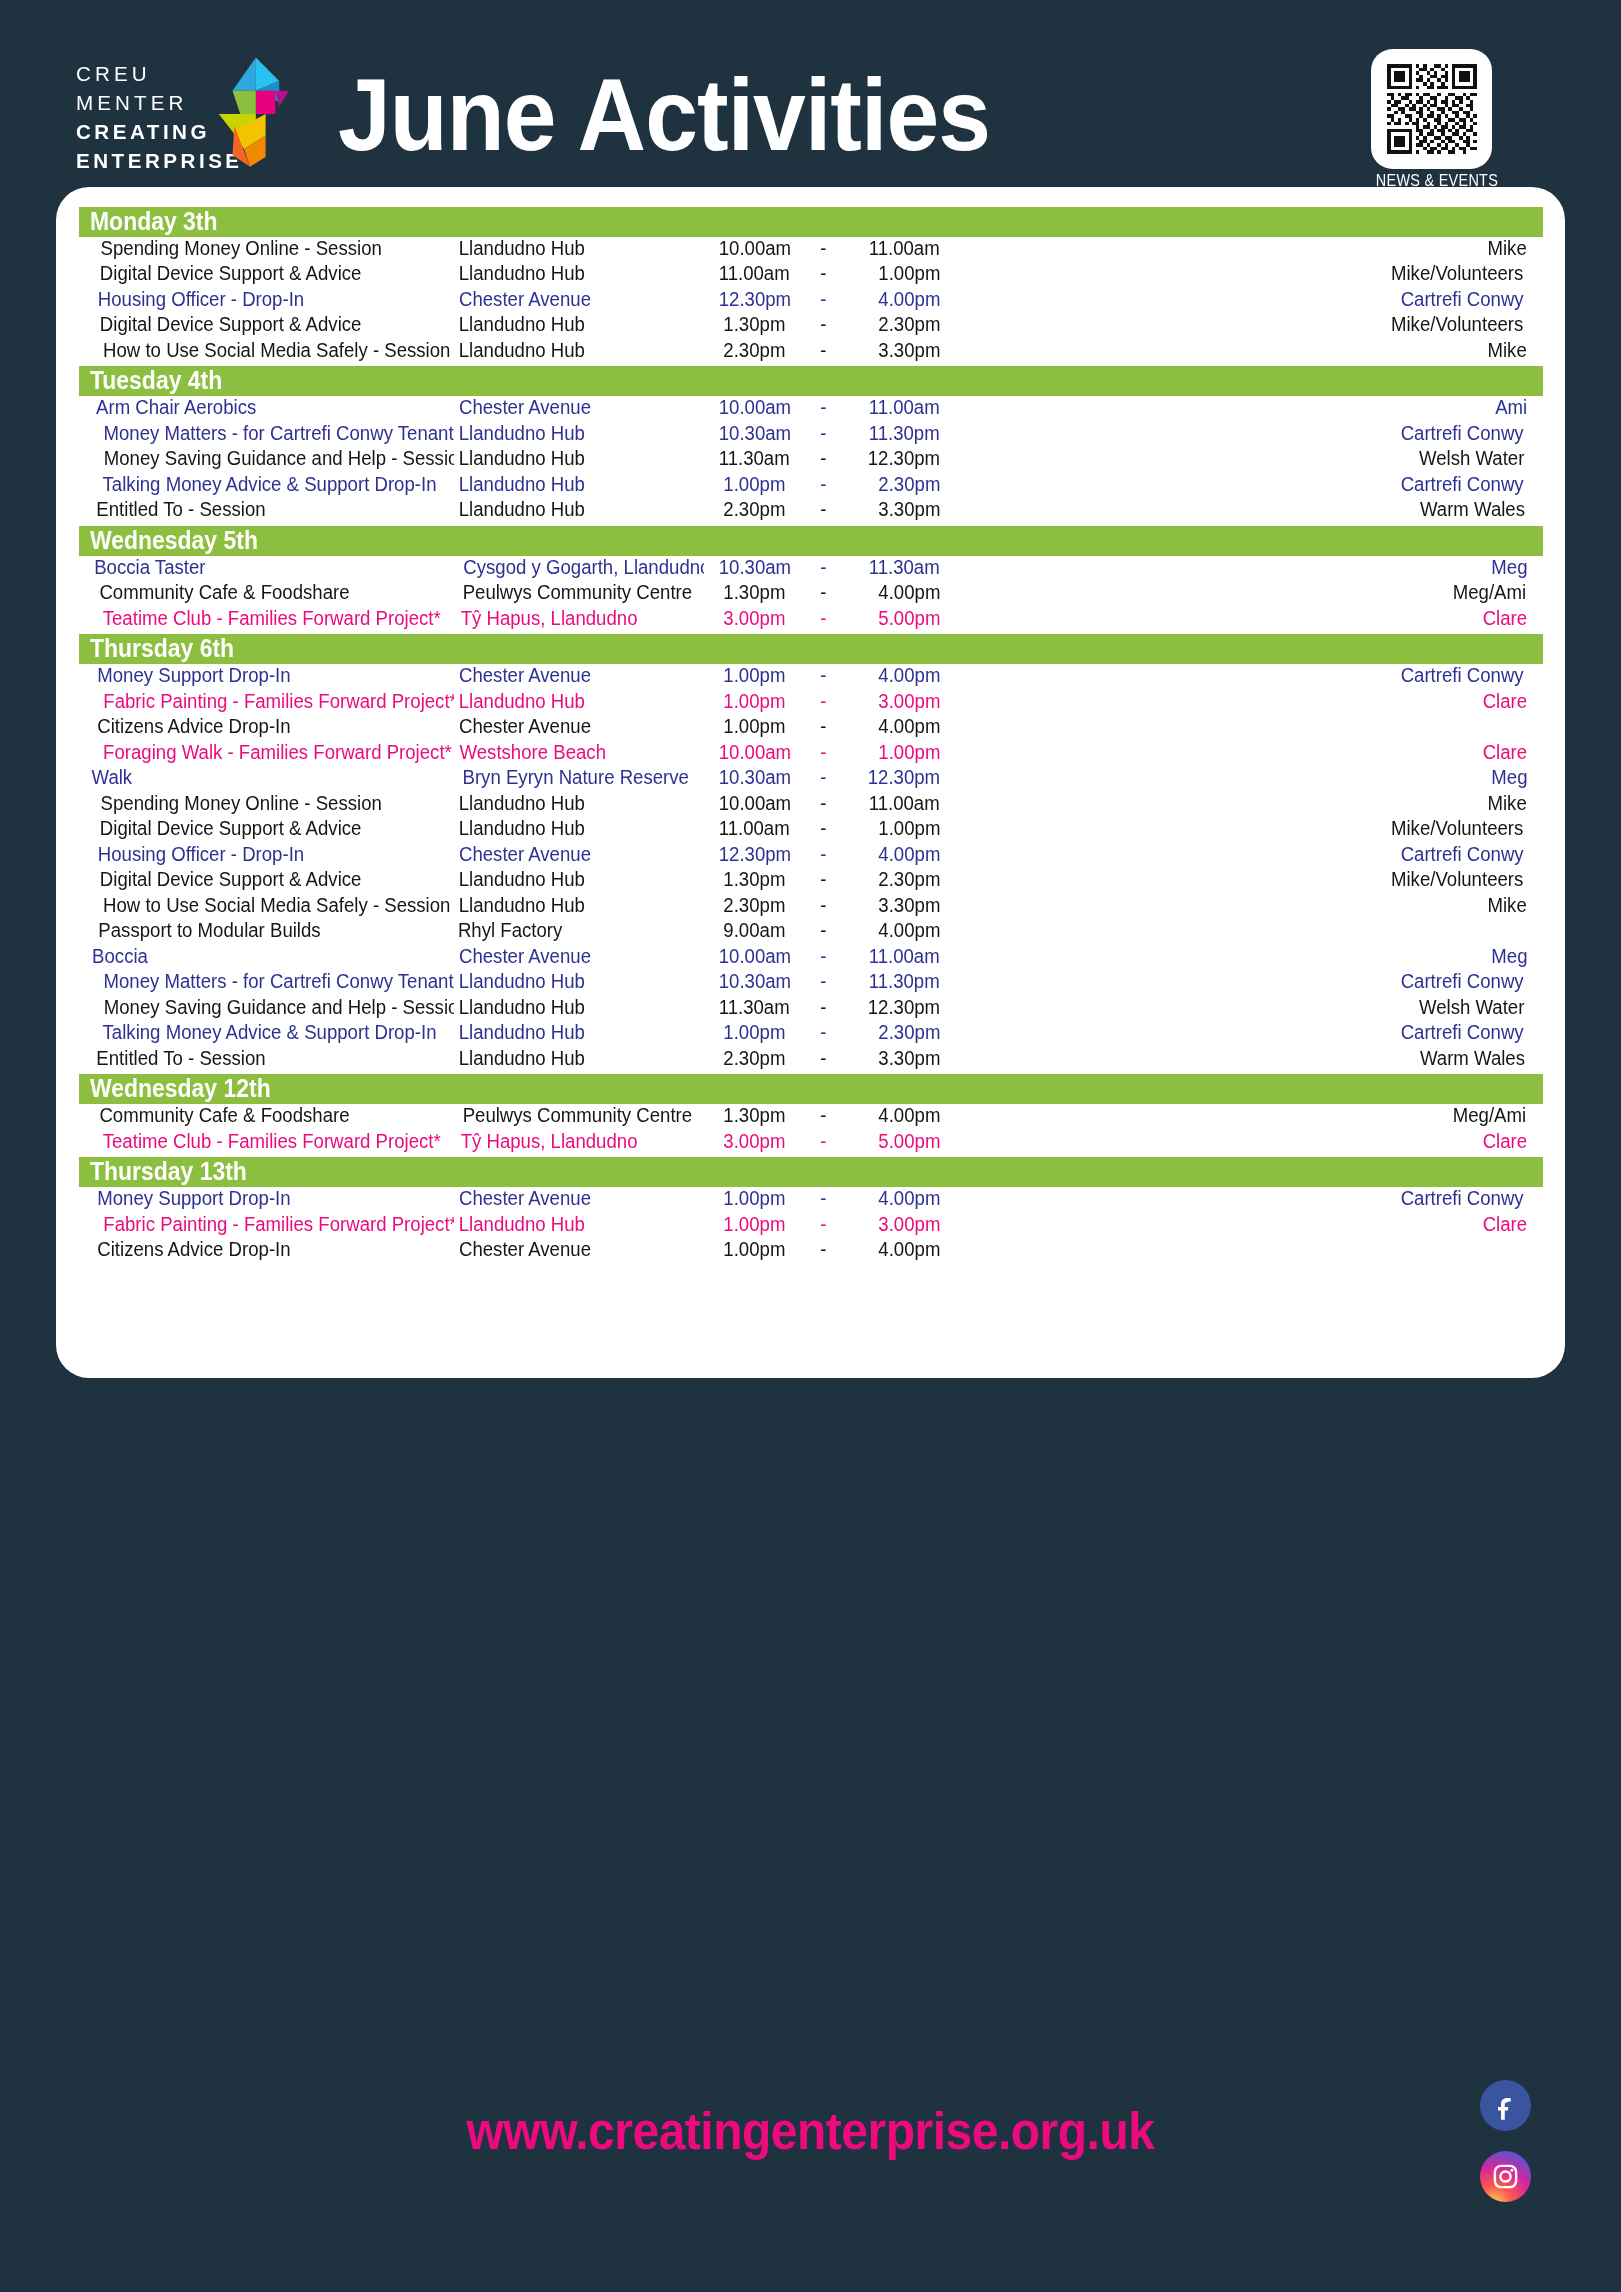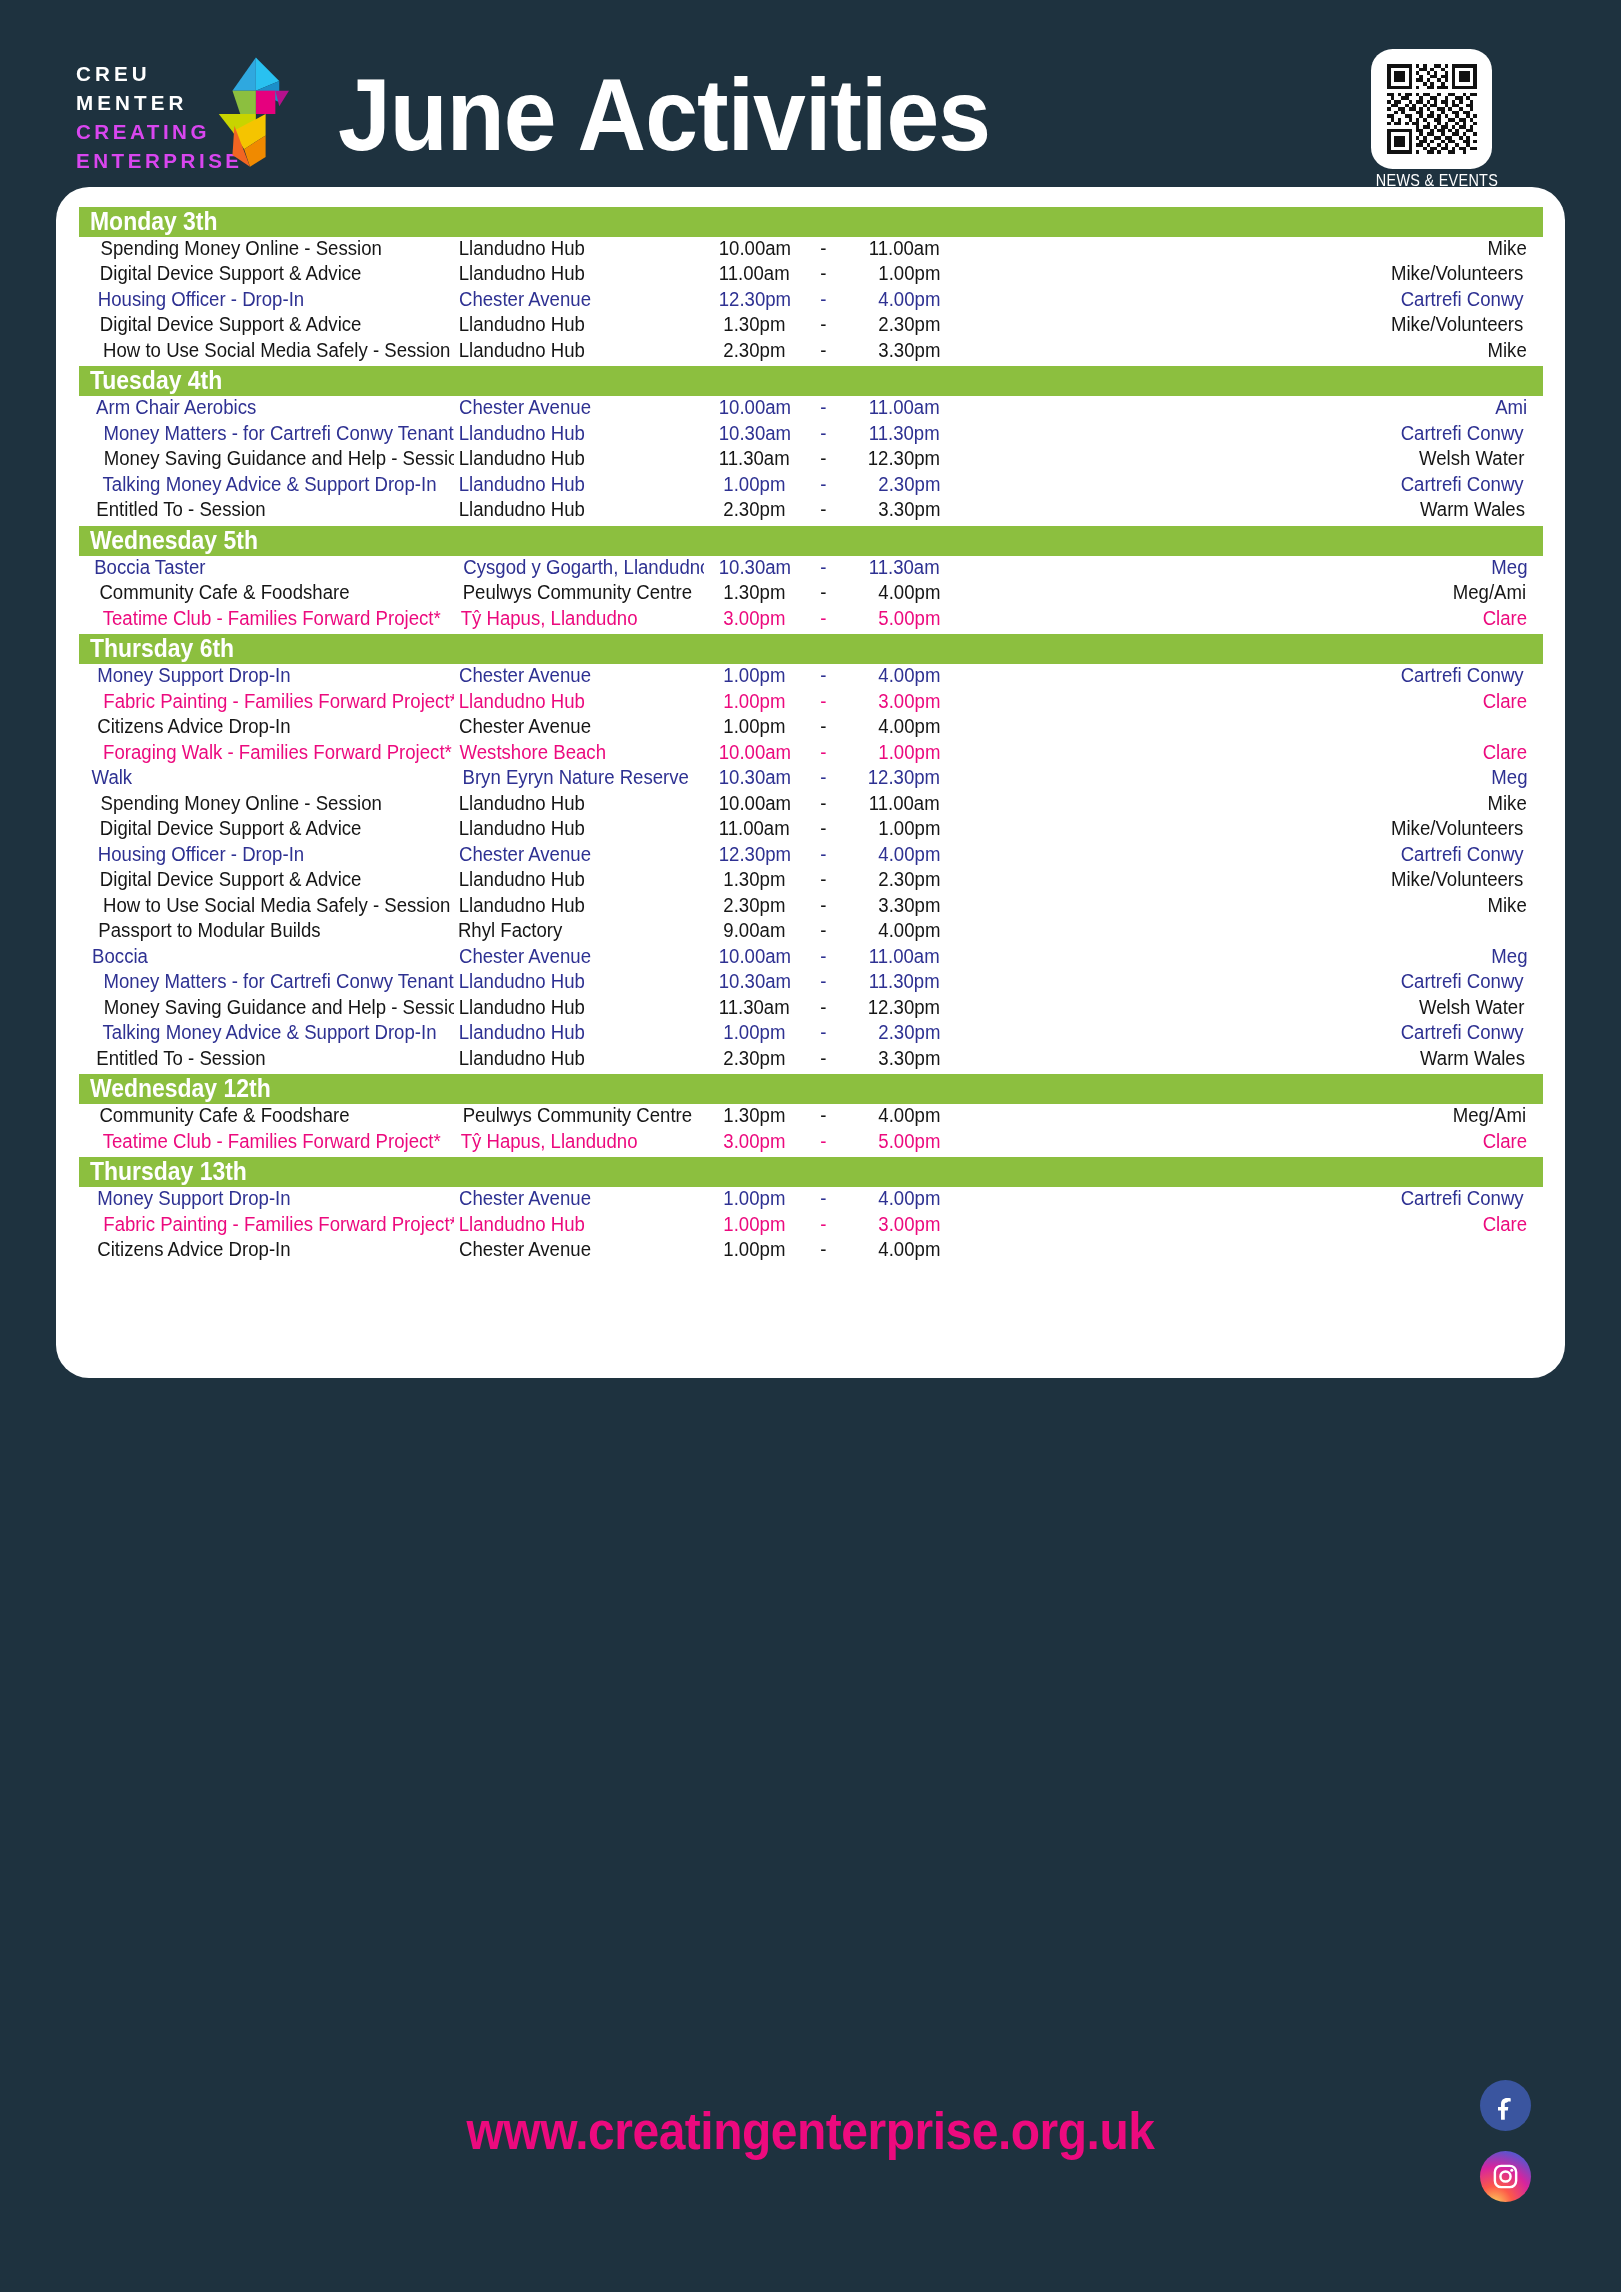--- a/index.html
+++ b/index.html
@@ -14,25 +14,25 @@
   
   .header {
     position:absolute; left:0; top:0; width:1621px; height:279px;
   }
   .logo {
     position:absolute; left:76px; top:57px; width:211px; height:123px;
   }
   .logo-words { position:absolute; left:0; top:2px; width:186px; }
   .logo-line {
     font-family:"Liberation Sans", sans-serif;
-    font-size:20.6px; letter-spacing:4.1px; font-weight:700;
+    font-size:20.6px; letter-spacing:4.1px; font-weight:400;
     line-height:29px; white-space:nowrap;
   }
   .logo-line.w { color:#ffffff; }
-  .logo-line.p { color:#d946ef; font-weight:700; letter-spacing:3.5px; }
+  .logo-line.p { color:#ffffff; font-weight:700; letter-spacing:3.5px; }
   .logo-mark { position:absolute; left:135px; top:0px; width:78px; height:116px; }
 
   .page-title {
     position:absolute; left:338px; top:61px;
     color:#ffffff;
     font-family:"Liberation Sans", sans-serif;
     font-size:102px; font-weight:700;
     letter-spacing:-1px;
     line-height:108px;
     transform:scaleX(0.93); transform-origin:left top;

